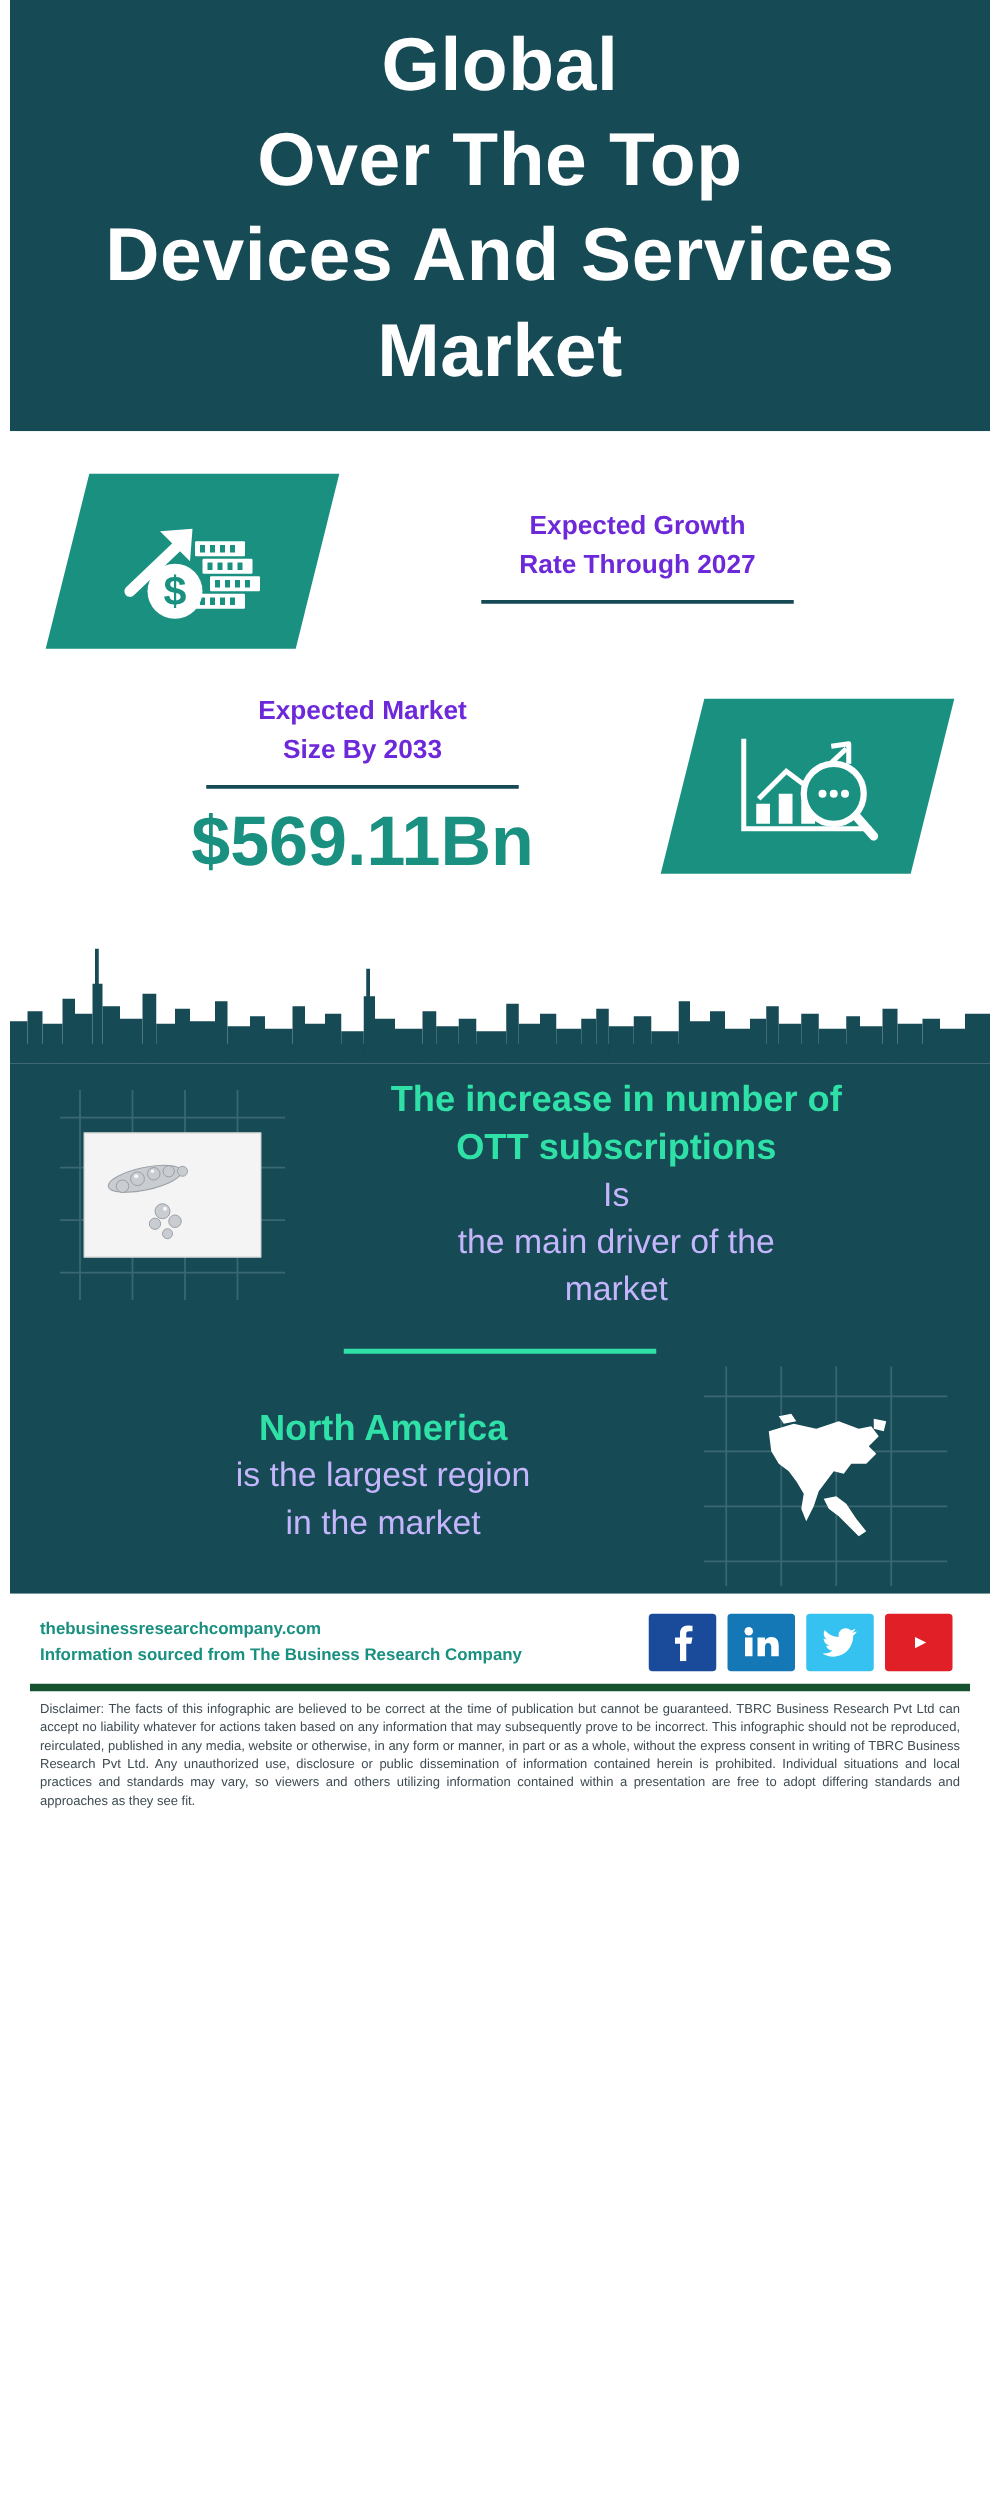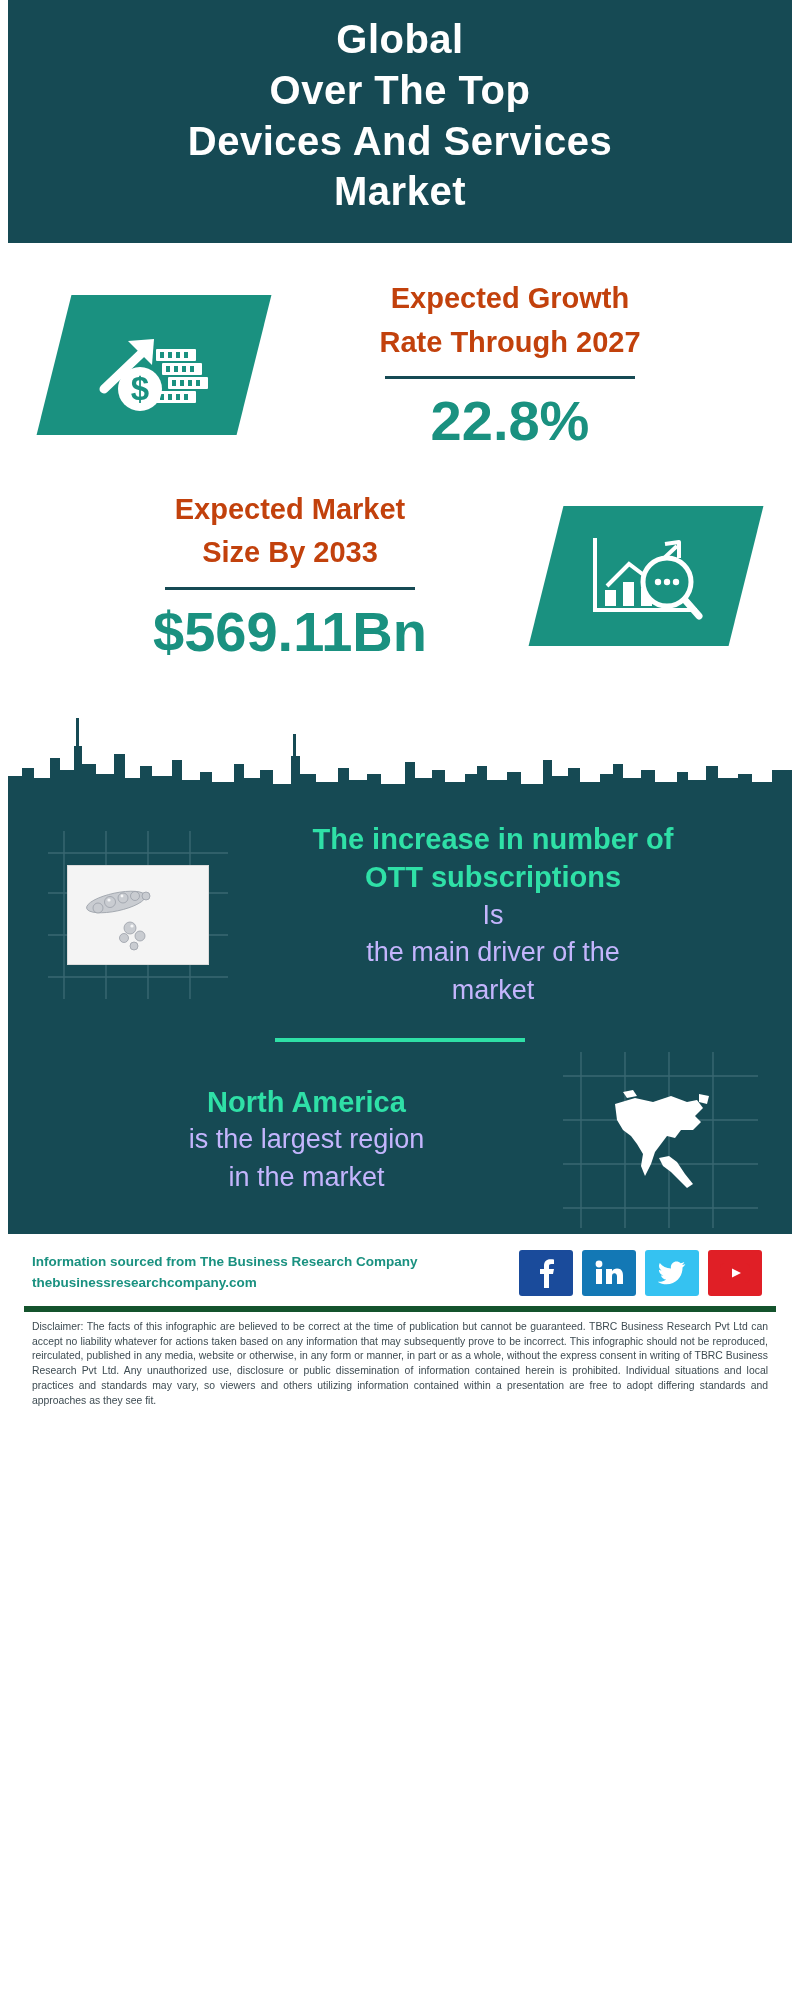--- a/index.html
+++ b/index.html
@@ -24,21 +24,21 @@
   }
 
   
   .header {
     background: #164A54;
     padding: 14px 20px 26px 20px;
     text-align: center;
   }
   .header-title {
     color: #ffffff;
-    font-size: 40px;
+    font-size: 60px;
     font-weight: bold;
     line-height: 1.27;
     letter-spacing: 0.5px;
     white-space: pre-line;
   }
 
   
   .white-section {
     background: #ffffff;
     padding: 0;
@@ -69,22 +69,22 @@
     justify-content: center;
   }
   .icon-box.right { margin-left: 0; margin-right: 20px; }
 
   .stat-text {
     flex: 1 1 auto;
     text-align: center;
     padding: 0 6px;
   }
   .stat-label {
-    color: #c2410c;
-    font-size: 29px;
+    color: #6d28d9;
+    font-size: 21px;
     font-weight: bold;
     line-height: 1.5;
     white-space: pre-line;
   }
   .divider {
     width: 250px;
     height: 3px;
     background: #164A54;
     margin: 12px auto 10px auto;
   }
@@ -273,21 +273,20 @@
 
             <circle cx="56" cy="74" r="22" fill="#fff"></circle>
             <text x="56" y="85" font-family="Liberation Sans, sans-serif" font-size="33" font-weight="bold" fill="#1A9180" text-anchor="middle">$</text>
           </svg>
         </div>
       </div>
       <div class="stat-text">
         <div class="stat-label">Expected Growth
 Rate Through 2027</div>
         <div class="divider"></div>
-        <div class="stat-value">22.8%</div>
       </div>
     </div>
 
     <div class="stat-row reverse">
       <div class="stat-text">
         <div class="stat-label">Expected Market
 Size By 2033</div>
         <div class="divider"></div>
         <div class="stat-value">$569.11Bn</div>
       </div>
@@ -460,22 +459,22 @@
             <path d="M98 8 L108 10 L106 18 L98 16 Z"></path>
             <path d="M22 6 L32 4 L36 10 L26 12 Z"></path>
           </g>
         </svg>
       </div>
     </div>
   </div>
 
   <div class="footer">
     <div class="footer-left">
+      <div>thebusinessresearchcompany.com</div>
       <div>Information sourced from The Business Research Company</div>
-      <div>thebusinessresearchcompany.com</div>
     </div>
     <div class="social">
       <div class="social-btn sb-fb">
         <svg width="18" height="30" viewBox="0 0 18 30" aria-hidden="true">
             <path d="M12 30V16h4l1-5h-5V8.3c0-1.4.4-2.3 2.4-2.3H17V1.6C16.5 1.5 15 1.3 13.2 1.3 9.5 1.3 7 3.6 7 7.7V11H3v5h4v14z" fill="#fff"></path>
           </svg>
       </div>
       <div class="social-btn sb-li">
         <svg width="30" height="26" viewBox="0 0 30 26" aria-hidden="true">
             <g fill="#fff">

